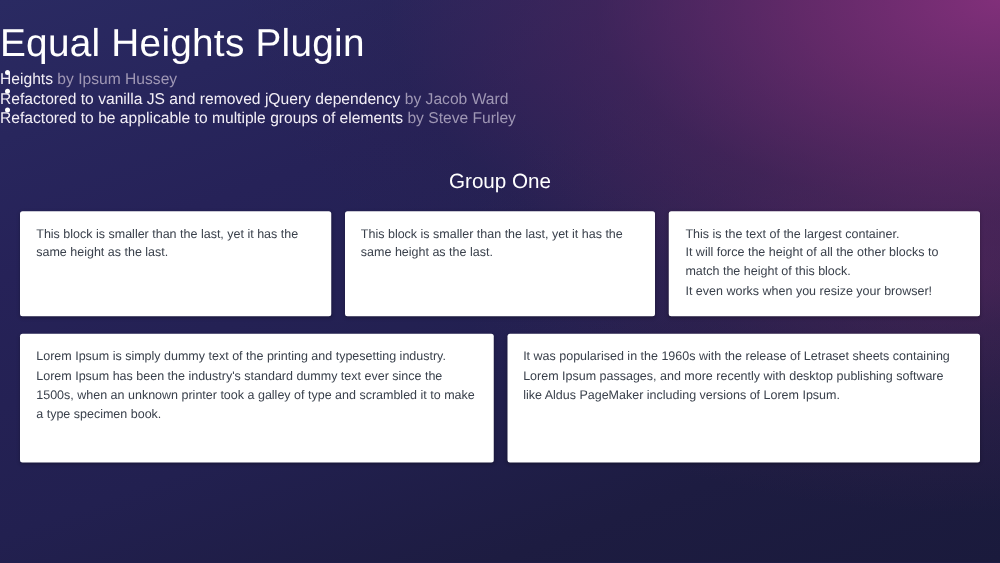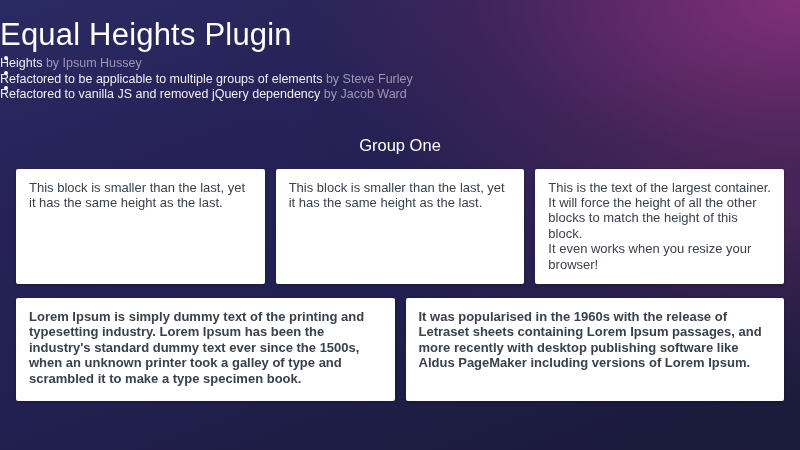--- a/index.html
+++ b/index.html
@@ -85,24 +85,24 @@
 
   .eq-card {
     flex: 1 1 0;
     background: #ffffff;
     border-radius: 2px;
     padding: 11px 13px 12px 13px;
     color: #333a45;
     box-shadow: 0 1px 3px rgba(0, 0, 0, 0.28);
   }
   #group-one-row .eq-card { min-height: 83px; }
-  #group-two-row .eq-card { min-height: 103px; font-weight: bold; }
+  #group-two-row .eq-card { min-height: 103px; }
 
   .eq-card p {
-    font-size: 13px;
+    font-size: 10px;
     line-height: 15.4px;
     color: #3a414c;
     white-space: pre-line;
   }
 </style>
 </head>
 <body>
 
 <ul class="edge-bullets">
   <li></li>
@@ -111,26 +111,26 @@
 </ul>
 
 <header class="page-header">
   <h1 class="page-title">Equal Heights Plugin</h1>
   <div class="credits">
     <div class="credit-line">
       <span>Heights</span>
       <span class="credit-author">by Ipsum Hussey</span>
     </div>
     <div class="credit-line">
+      <span>Refactored to vanilla JS and removed jQuery dependency</span>
+      <span class="credit-author">by Jacob Ward</span>
+    </div>
+    <div class="credit-line">
       <span>Refactored to be applicable to multiple groups of elements</span>
       <span class="credit-author">by Steve Furley</span>
-    </div>
-    <div class="credit-line">
-      <span>Refactored to vanilla JS and removed jQuery dependency</span>
-      <span class="credit-author">by Jacob Ward</span>
     </div>
   </div>
 </header>
 
 <section class="group-section" id="group-one-section">
   <h2 class="group-heading">Group One</h2>
   <div class="group-row" id="group-one-row">
     <div class="eq-card">
       <p>This block is smaller than the last, yet it has the same height as the last.</p>
     </div>

